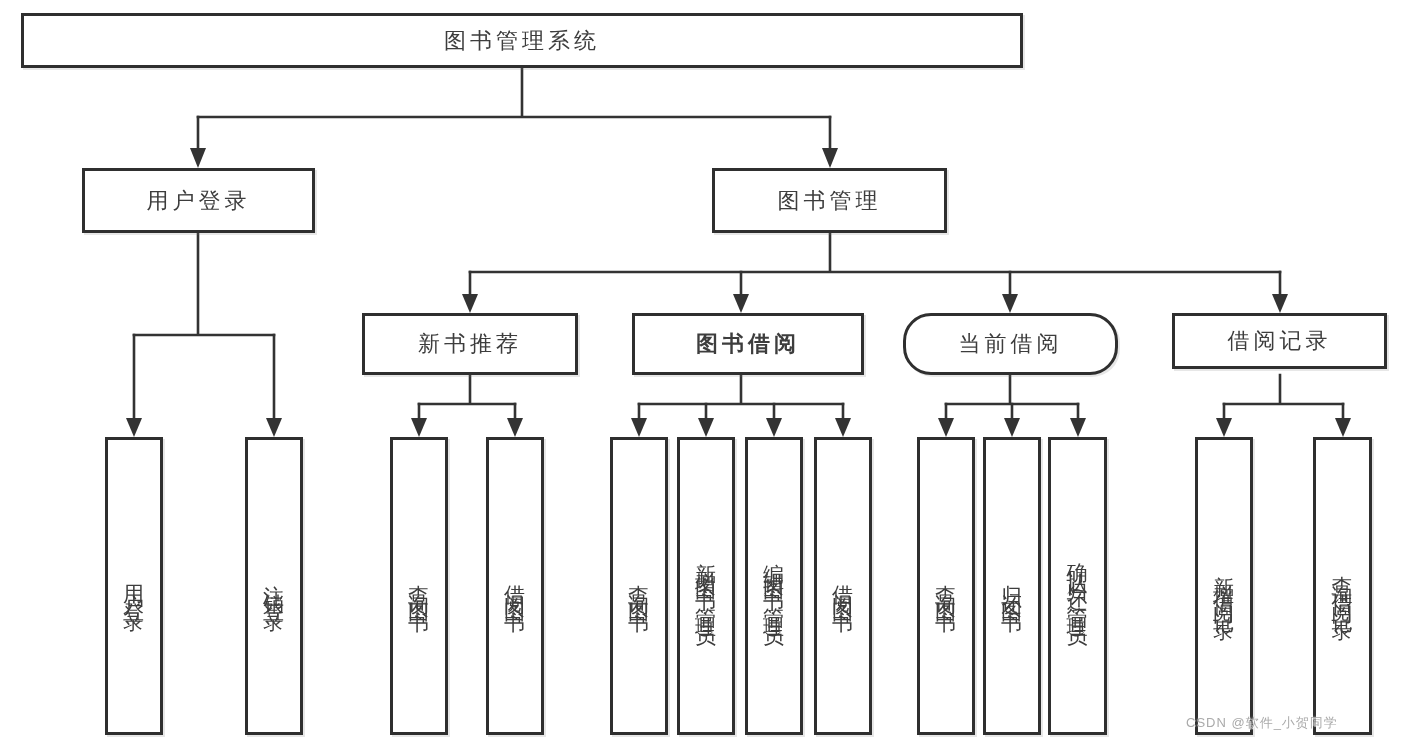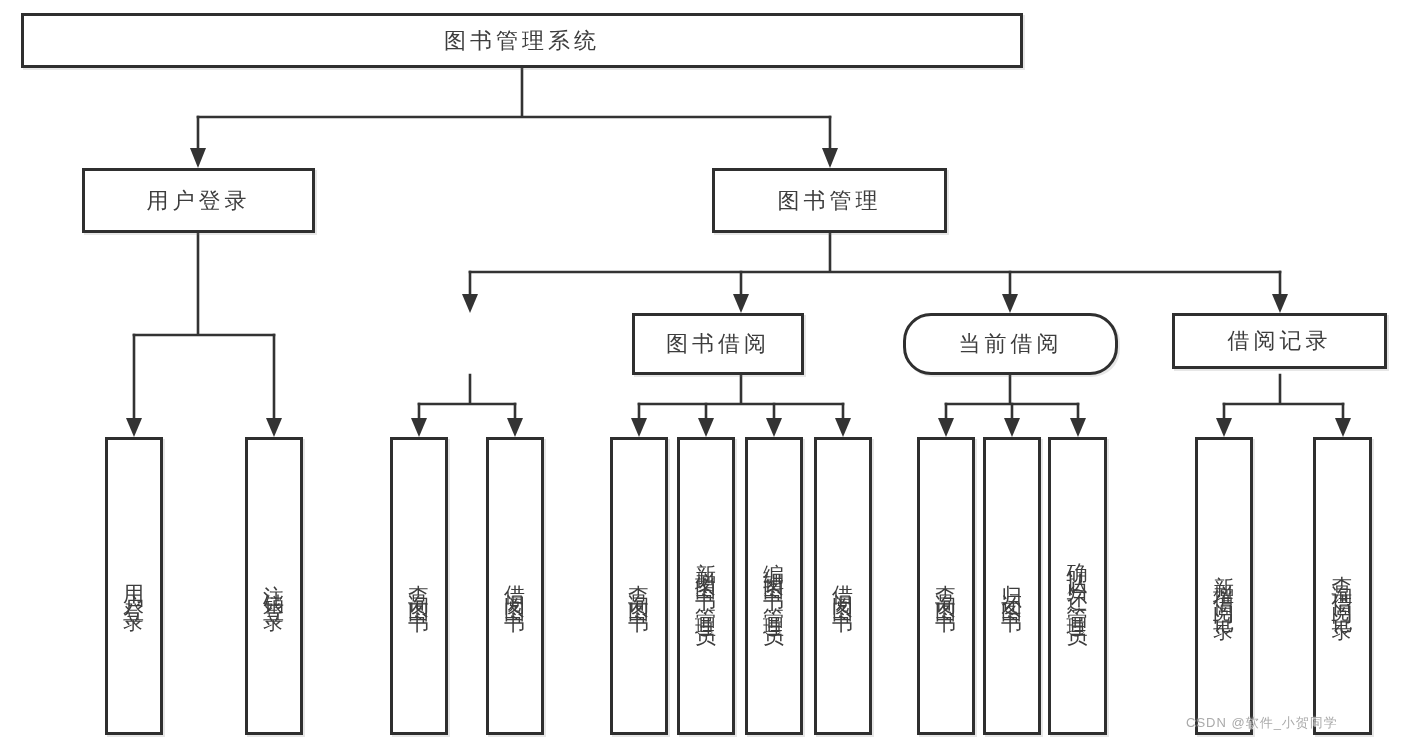--- a/index.html
+++ b/index.html
@@ -116,21 +116,22 @@
       <polygon points="1216,418 1232,418 1224,437"></polygon>
       <polygon points="1335,418 1351,418 1343,437"></polygon>
     </g>
   </svg>
 
   <div class="node" style="left:21px; top:13px; width:1002px; height:55px;">图书管理系统</div>
 
   <div class="node" style="left:82px; top:168px; width:233px; height:65px;">用户登录</div>
   <div class="node" style="left:712px; top:168px; width:235px; height:65px;">图书管理</div>
 
-  <div class="node" style="left:632px; top:313px; width:172px; height:62px;">图书借阅</div>
+  <div class="node" style="left:362px; top:313px; width:216px; height:62px;">新书推荐</div>
+  <div class="node" style="left:632px; top:313px; width:232px; height:62px;font-weight:bold;">图书借阅</div>
   <div class="node" style="left:903px; top:313px; width:215px; height:62px;border-radius:28px;">当前借阅</div>
   <div class="node" style="left:1172px; top:313px; width:215px; height:56px;">借阅记录</div>
 
   <div class="leaf" style="left:105px;">
     <span class="vtext">用户登录</span>
   </div>
   <div class="leaf" style="left:245px;">
     <span class="vtext">注销登录</span>
   </div>
   <div class="leaf" style="left:390px;">

